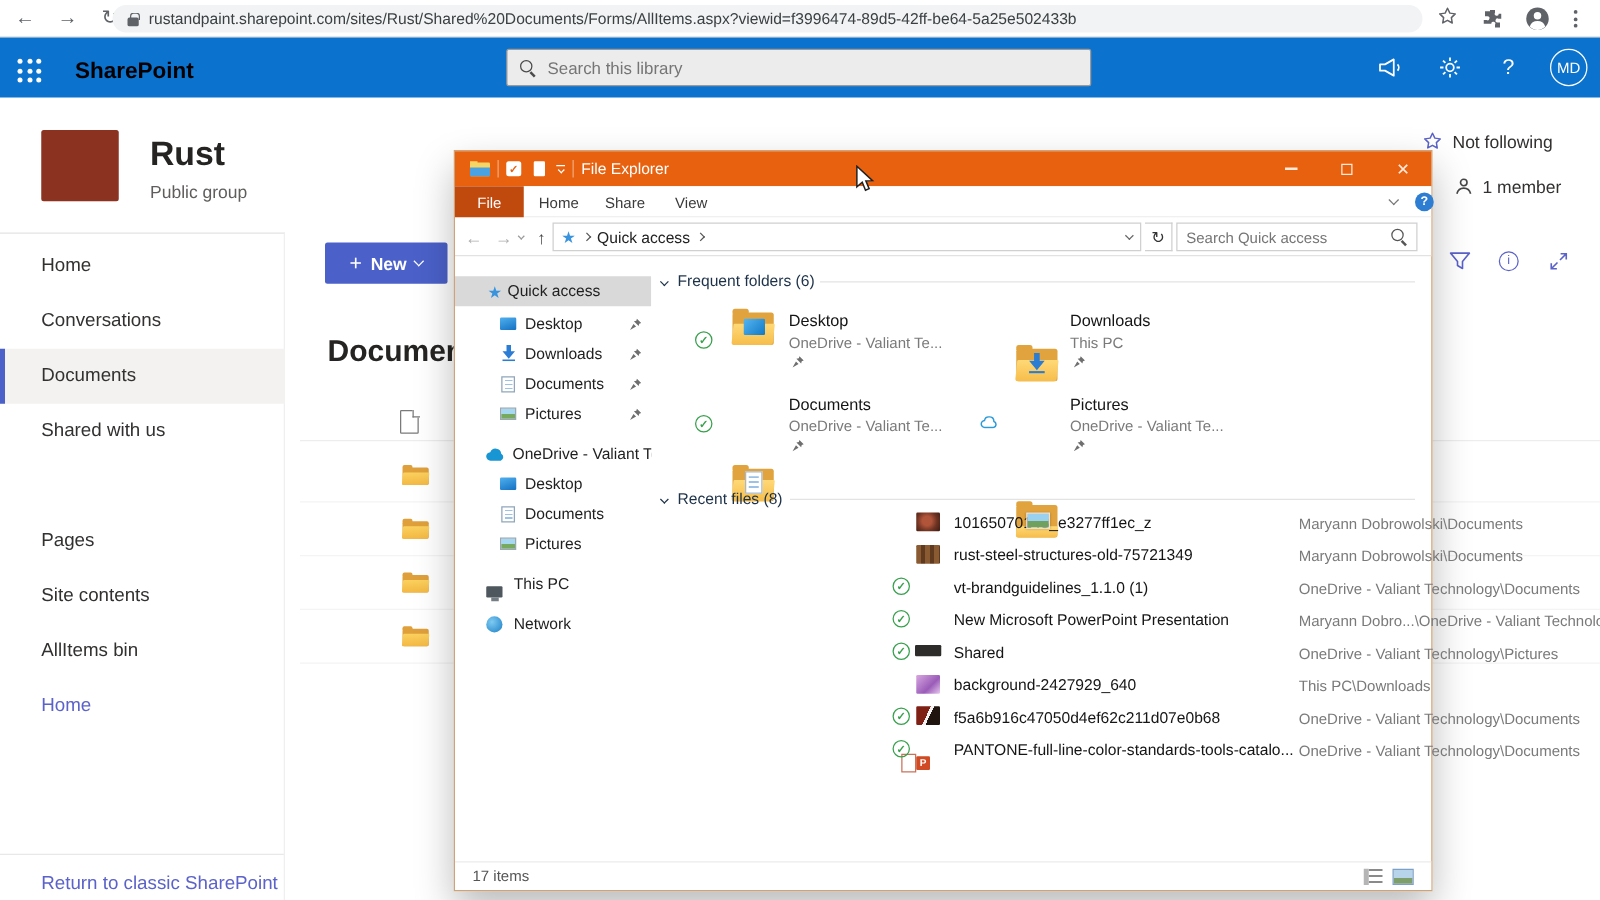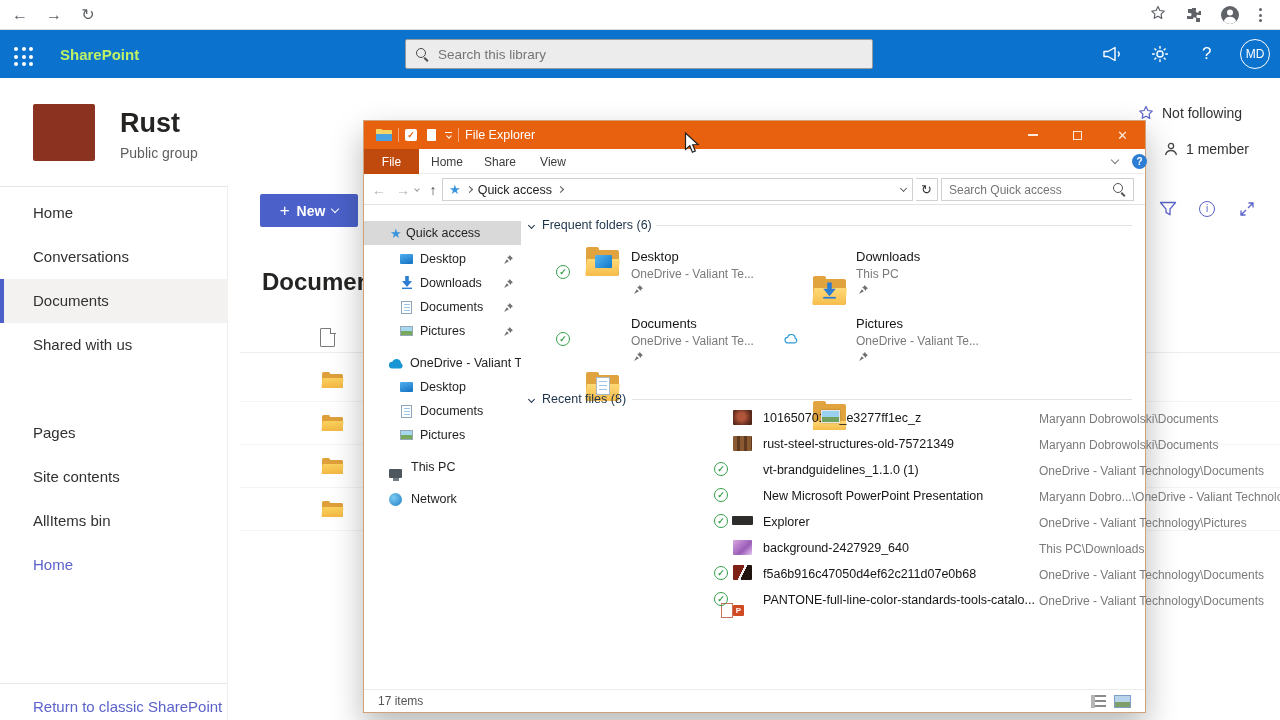--- a/index.html
+++ b/index.html
@@ -14,21 +14,21 @@
   .url-text { color:#3c4043; font-size:12.5px; white-space:nowrap; overflow:hidden; }
   .lock { position:relative; width:9px; height:7px; background:#5f6368; border-radius:1.5px; margin-top:4px; flex:0 0 auto; }
   .lock::before { content:""; position:absolute; left:1.5px; top:-4px; width:6px; height:5px; border:1.4px solid #5f6368; border-bottom:none; border-radius:3px 3px 0 0; }
   .dots3 { display:flex; flex-direction:column; gap:2.5px; align-items:center; }
   .dots3 i { width:3px; height:3px; border-radius:50%; background:#5f6368; }
 
   
   .suite { left:0; top:30px; width:1280px; height:48px; background:#0b72ce; }
   .waffle { display:grid; grid-template-columns:repeat(3,4px); grid-gap:3.5px; }
   .waffle i { width:4px; height:4px; background:#fff; border-radius:50%; }
-  .brand { color:#bef264; font-size:15px; font-weight:bold; }
+  .brand { color:#000000; font-size:18px; font-weight:bold; }
   .suite-search { left:405px; top:9px; width:468px; height:30px; background:#ececec; border:1px solid #9a9a9a; border-radius:2px; display:flex; align-items:center; padding:0 10px; gap:9px; }
   .suite-search input { border:none; outline:none; background:transparent; font-family:"Liberation Sans",sans-serif; font-size:13.5px; color:#5a5a5a; width:100%; }
   .mag { position:relative; width:13px; height:13px; flex:0 0 auto; color:#4a4a4a; }
   .mag::before { content:""; position:absolute; left:0; top:0; width:8px; height:8px; border:1.5px solid currentColor; border-radius:50%; }
   .mag::after { content:""; position:absolute; left:9px; top:9px; width:5px; height:1.6px; background:currentColor; transform:rotate(45deg); transform-origin:0 0; }
   .avatar-md { width:30px; height:30px; border:1.5px solid #fff; border-radius:50%; color:#fff; font-size:12px; display:flex; align-items:center; justify-content:center; }
   .qmark { color:#fff; font-size:17px; }
 
   
   .site-logo { left:33px; top:104px; width:62px; height:57px;
@@ -156,20 +156,24 @@
 </style>
 </head>
 <body>
 
 <div id="page">
 
   <div class="abs browser">
     <div class="abs bnav" style="left:10px">←</div>
     <div class="abs bnav" style="left:44px">→</div>
     <div class="abs bnav" style="left:78px">↻</div>
+    <div class="abs urlbar">
+      <span class="lock"></span>
+      <span class="url-text">rustandpaint.sharepoint.com/sites/Rust/Shared%20Documents/Forms/AllItems.aspx?viewid=f3996474-89d5-42ff-be64-5a25e502433b</span>
+    </div>
     <div class="abs bnav" style="left:1148px">
       <svg width="16" height="16" viewBox="0 0 16 16">
           <path d="M8 1.6l1.9 3.9 4.3.6-3.1 3 .7 4.3L8 11.3l-3.8 2 .7-4.2-3.1-3 4.3-.6z" fill="none" stroke="#5f6368" stroke-width="1.2" stroke-linejoin="round"></path>
         </svg>
     </div>
     <div class="abs" style="left:1186px; top:7px">
       <svg width="16" height="16" viewBox="0 0 16 16" fill="#5f6368">
           <path d="M6 1h4v2.2a1.6 1.6 0 1 0 3 .8H15v4h-2.2a1.6 1.6 0 1 0-.8 3H14v4h-4v-2.2a1.6 1.6 0 1 0-3-.8H1V9h2.2a1.6 1.6 0 1 0 .8-3H2V2h4z"></path>
         </svg>
     </div>
@@ -511,21 +515,21 @@
       </div>
       <div>
         <span class="abs sync" style="left:190px; top:283px"></span>
         <span class="abs ppt-ic" style="left:209px; top:282px"></span>
         <span class="rrow-name" style="top:284px">New Microsoft PowerPoint Presentation</span>
         <span class="rrow-path" style="top:285px">Maryann Dobro...\OneDrive - Valiant Technology</span>
       </div>
       <div>
         <span class="abs sync" style="left:190px; top:309px"></span>
         <span class="abs thumb th-dark" style="left:208px; top:308px"></span>
-        <span class="rrow-name" style="top:310px">Explorer</span>
+        <span class="rrow-name" style="top:310px">Shared</span>
         <span class="rrow-path" style="top:311px">OneDrive - Valiant Technology\Pictures</span>
       </div>
       <div>
         <span class="abs thumb th-purple" style="left:209px; top:335px"></span>
         <span class="rrow-name" style="top:336px">background-2427929_640</span>
         <span class="rrow-path" style="top:337px">This PC\Downloads</span>
       </div>
       <div>
         <span class="abs sync" style="left:190px; top:361px"></span>
         <span class="abs thumb th-darkred" style="left:209px; top:360px"></span>

